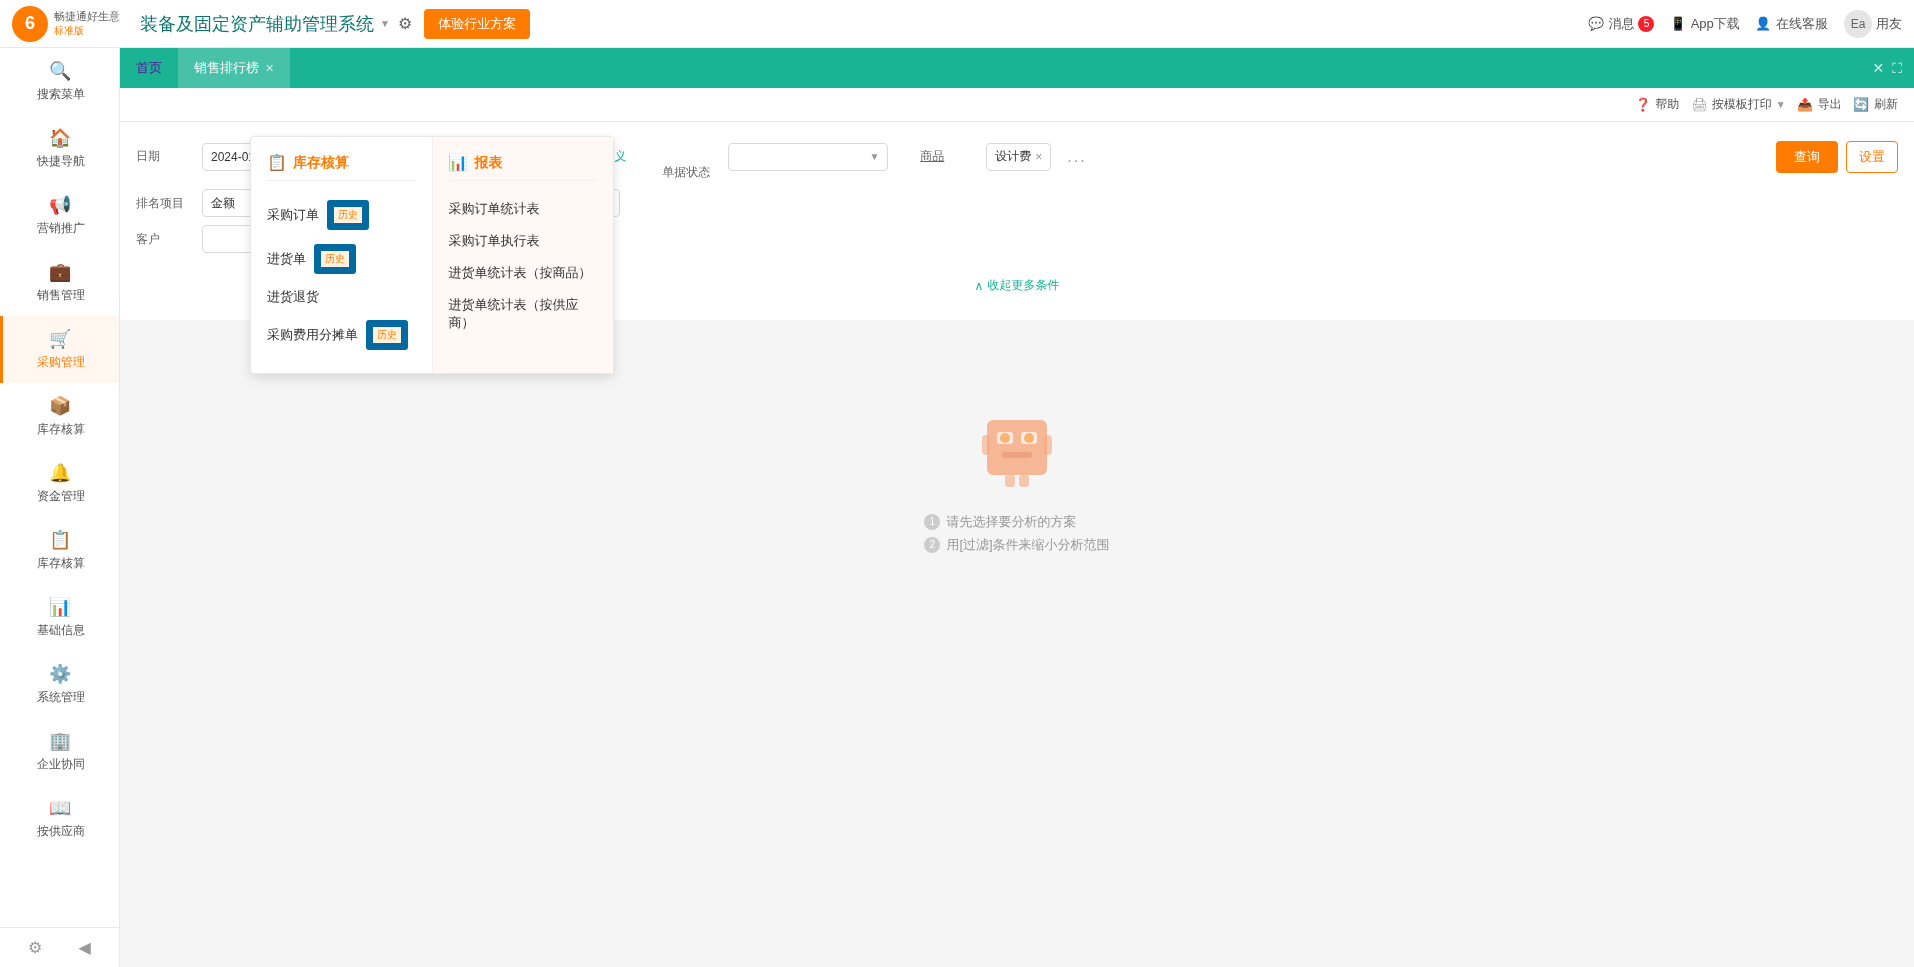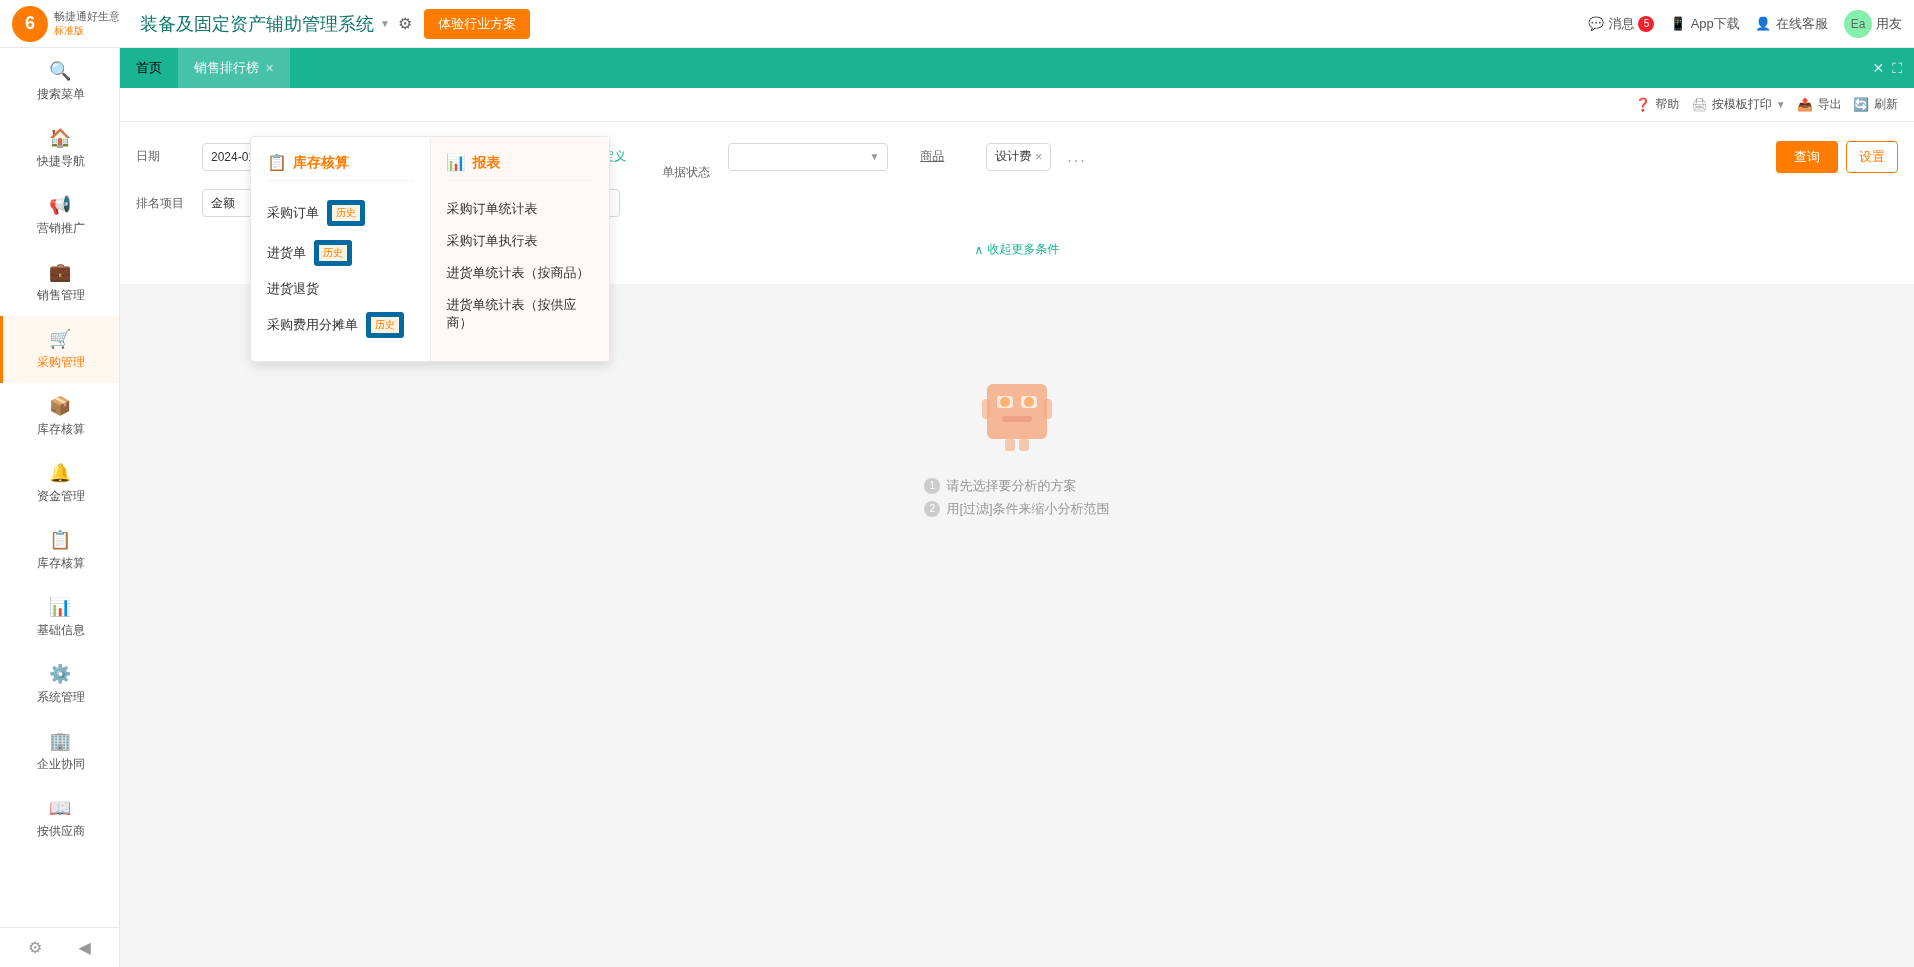--- a/index.html
+++ b/index.html
@@ -15,40 +15,40 @@
     .logo-text { font-size: 11px; color: #666; line-height: 1.3; }
     .logo-badge { font-size: 10px; color: #ff7c00; }
     .top-bar-system { display: flex; align-items: center; margin-left: 8px; }
     .system-title { font-size: 18px; color: #0f766e; margin-right: 6px; }
     .dropdown-arrow { color: #999; font-size: 10px; margin-right: 8px; }
     .settings-icon-btn { color: #666; font-size: 16px; cursor: pointer; margin-right: 12px; }
     .industry-btn { background: #ff7c00; color: #fff; border: none; border-radius: 4px; padding: 6px 14px; font-size: 13px; cursor: pointer; }
     .top-bar-right { margin-left: auto; display: flex; align-items: center; gap: 16px; }
     .top-right-item { display: flex; align-items: center; gap: 4px; color: #555; cursor: pointer; font-size: 13px; }
     .top-right-item .badge { background: #f5222d; color: #fff; border-radius: 50%; width: 16px; height: 16px; font-size: 10px; display: flex; align-items: center; justify-content: center; }
-    .avatar-circle { width: 28px; height: 28px; border-radius: 50%; background: #86efac; display: flex; align-items: center; justify-content: center; font-size: 12px; color: #666; }
+    .avatar-circle { width: 28px; height: 28px; border-radius: 50%; background: #e5e5e5; display: flex; align-items: center; justify-content: center; font-size: 12px; color: #666; }
 
     
     .main-area { display: flex; flex: 1; overflow: hidden; }
 
     
     .sidebar { width: 120px; background: #fff; border-right: 1px solid #e8e8e8; display: flex; flex-direction: column; flex-shrink: 0; }
     .sidebar-item { display: flex; flex-direction: column; align-items: center; padding: 12px 8px; cursor: pointer; color: #555; font-size: 12px; gap: 4px; border-left: 3px solid transparent; }
     .sidebar-item.active { color: #ff7c00; background: #fff7f0; border-left: 3px solid #ff7c00; }
     .sidebar-icon { font-size: 18px; }
     .sidebar-bottom { margin-top: auto; display: flex; justify-content: space-around; padding: 10px; border-top: 1px solid #e8e8e8; }
     .sidebar-bottom-btn { color: #999; cursor: pointer; font-size: 16px; }
 
     
     .content-area { flex: 1; display: flex; flex-direction: column; overflow: hidden; position: relative; }
 
     
     .tab-bar { display: flex; align-items: center; background: #1ab394; height: 40px; flex-shrink: 0; }
     .tab-item { display: flex; align-items: center; padding: 0 16px; height: 100%; color: rgba(255,255,255,0.85); cursor: pointer; font-size: 13px; gap: 6px; }
-    .tab-item.home { color: #000000; }
+    .tab-item.home { color: #4c1d95; }
     .tab-item.active { background: rgba(255,255,255,0.2); color: #fff; }
     .tab-close { font-size: 11px; color: rgba(255,255,255,0.7); cursor: pointer; }
     .tab-bar-right { margin-left: auto; display: flex; align-items: center; gap: 8px; padding-right: 12px; }
     .tab-bar-btn { color: rgba(255,255,255,0.8); cursor: pointer; font-size: 14px; }
 
     
     .page-content { flex: 1; background: #f5f5f5; overflow: auto; position: relative; }
     .btn-query { background: #ff7c00; color: #fff; border: none; border-radius: 4px; padding: 6px 18px; cursor: pointer; font-size: 13px; }
     .btn-setting { background: #fff; color: #ff7c00; border: 1px solid #ff7c00; border-radius: 4px; padding: 6px 12px; cursor: pointer; font-size: 13px; }
     .toolbar-actions { background: #fff; padding: 8px 16px; border-bottom: 1px solid #e8e8e8; display: flex; align-items: center; gap: 12px; }
@@ -73,21 +73,21 @@
     .empty-state { display: flex; flex-direction: column; align-items: center; justify-content: center; padding: 80px 20px; color: #999; gap: 12px; }
     .empty-steps { font-size: 13px; color: #999; line-height: 1.8; }
     .empty-step { display: flex; align-items: center; gap: 6px; }
     .step-num { width: 16px; height: 16px; border-radius: 50%; background: #ccc; color: #fff; font-size: 10px; display: flex; align-items: center; justify-content: center; flex-shrink: 0; }
     .dropdown-menu { position: absolute; top: 88px; left: 130px; background: #fff; border: 1px solid #e8e8e8; border-radius: 4px; box-shadow: 0 4px 12px rgba(0,0,0,0.12); z-index: 300; display: flex; min-width: 340px; }
     .menu-section { flex: 1; padding: 16px; }
     .menu-section-title { display: flex; align-items: center; gap: 6px; font-size: 14px; font-weight: bold; color: #ff7c00; margin-bottom: 12px; padding-bottom: 8px; border-bottom: 1px solid #f0f0f0; }
     .menu-section-title .section-icon { font-size: 16px; }
     .menu-section:first-child { border-right: 1px solid #f0f0f0; }
     .menu-item { display: flex; align-items: center; padding: 7px 0; cursor: pointer; color: #333; font-size: 13px; gap: 8px; }
-    .menu-item-history { background: #fff3e0; color: #ff7c00; border: 5px solid #0369a1; border-radius: 3px; font-size: 10px; padding: 1px 4px; }
+    .menu-item-history { background: #fff3e0; color: #ff7c00; border: 7px solid #0369a1; border-radius: 3px; font-size: 10px; padding: 1px 4px; }
     .right-section-bg { background: #fff8f5; }
 
     
     ::-webkit-scrollbar { width: 6px; height: 6px; }
     ::-webkit-scrollbar-track { background: #f5f5f5; }
     ::-webkit-scrollbar-thumb { background: #ccc; border-radius: 3px; }
   </style>
 </head>
 <body>
 
@@ -264,20 +264,27 @@
               <span style="flex:1;font-size:12px;color:#333;">金额</span>
               <span style="font-size:10px;color:#999;">▼</span>
             </div>
             <span class="filter-label" style="margin-left:16px;">业务员</span>
             <div style="display:flex;align-items:center;border:1px solid #d9d9d9;border-radius:4px;padding:2px 8px;min-width:160px;height:28px;background:#fff;">
               <span style="flex:1;"></span>
               <span class="more-dots">...</span>
             </div>
           </div>
 
+          <div class="filter-row">
+            <span class="filter-label">客户</span>
+            <div style="display:flex;align-items:center;border:1px solid #d9d9d9;border-radius:4px;padding:2px 8px;min-width:160px;height:28px;background:#fff;">
+              <span style="flex:1;"></span>
+              <span class="more-dots">...</span>
+            </div>
+          </div>
 
           <div style="display:flex;justify-content:center;padding:8px 0;">
             <div class="collapse-btn">
               <span>∧</span>
               <span>收起更多条件</span>
             </div>
           </div>
         </div>
 
         <div class="empty-state">

